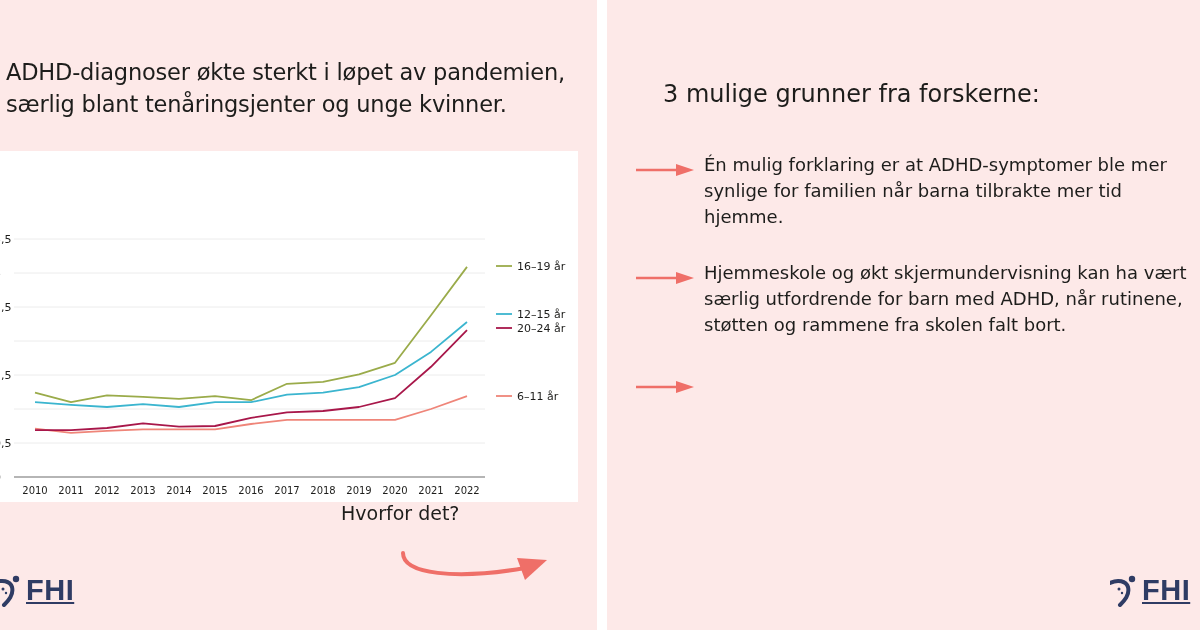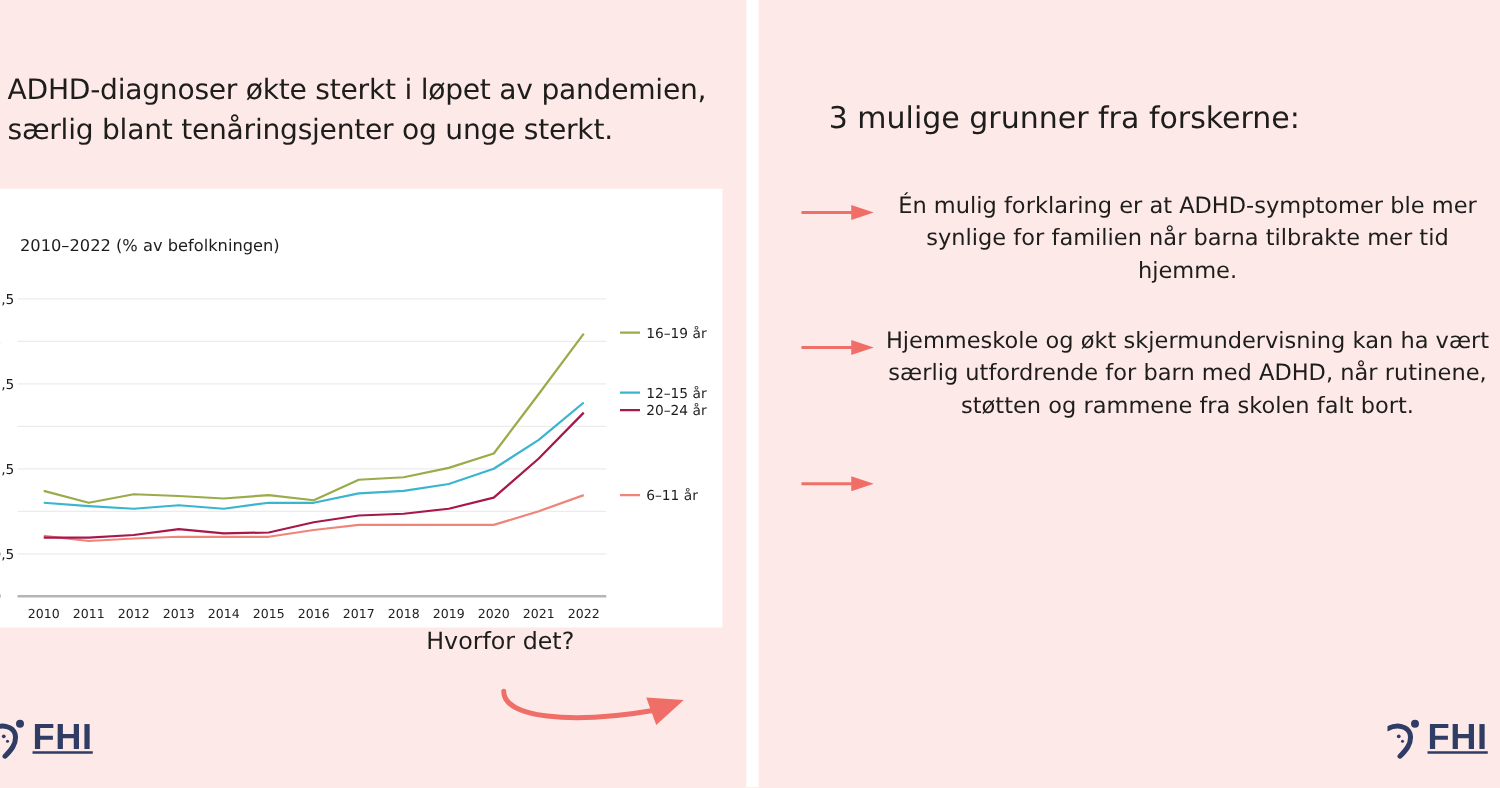--- a/index.html
+++ b/index.html
@@ -10,37 +10,36 @@
   .right{left:607px;width:593px;}
   .headline{position:absolute;left:6px;top:56px;font-size:22.5px;line-height:32px;letter-spacing:-0.2px;margin:0;font-weight:normal;}
   .chart-box{position:absolute;left:0;top:151px;width:578px;height:351px;background:#ffffff;}
   .chart-title{position:absolute;left:16px;top:168px;font-size:13px;line-height:20px;color:#1d1d1b;margin:0;}
   svg.chart{position:absolute;left:0;top:151px;}
   .why{position:absolute;left:341px;top:502px;font-size:19px;color:#1d1d1b;}
   .why-arrow{position:absolute;left:395px;top:550px;}
   .logo{position:absolute;display:flex;align-items:center;gap:4px;}
   .logo-text{font-family:"Liberation Sans","DejaVu Sans",sans-serif;font-weight:bold;font-size:29px;color:#2f3c64;letter-spacing:0.5px;text-decoration:underline;}
   .r-title{position:absolute;left:663px;top:80px;font-size:24px;margin:0;font-weight:normal;}
-  .reason{position:absolute;left:636px;width:560px;display:flex;text-align:center;}
+  .reason{position:absolute;left:636px;width:560px;display:flex;}
   .reason .arr{width:68px;flex:none;padding-top:9px;}
   .reason .txt{font-size:18px;line-height:26px;color:#1d1d1b;}
 </style>
 </head>
 <body>
 
 <div class="panel left">
   <h1 class="headline">
     <span>ADHD-diagnoser økte sterkt i løpet av pandemien,</span><br>
-    <span>særlig blant tenåringsjenter og unge sterkt.</span>
+    <span>særlig blant tenåringsjenter og unge kvinner.</span>
   </h1>
 
   <div class="chart-box"></div>
   <p class="chart-title">
     <br>
-    <span>2010–2022 (% av befolkningen)</span>
   </p>
 
   <svg class="chart" id="chart-svg" width="578" height="351">
       <line x1="14" x2="485" y1="326" y2="326" stroke="#b5b5b5" stroke-width="2"></line>
       <text x="-6" y="330" font-size="11" fill="#1d1d1b" font-family="DejaVu Sans, sans-serif">0</text>
       <line x1="14" x2="485" y1="292" y2="292" stroke="#ececec" stroke-width="1"></line>
       <text x="-6" y="296" font-size="11" fill="#1d1d1b" font-family="DejaVu Sans, sans-serif">0,5</text>
       <line x1="14" x2="485" y1="258" y2="258" stroke="#ececec" stroke-width="1"></line>
       <line x1="14" x2="485" y1="224" y2="224" stroke="#ececec" stroke-width="1"></line>
       <text x="-6" y="228" font-size="11" fill="#1d1d1b" font-family="DejaVu Sans, sans-serif">1,5</text>

